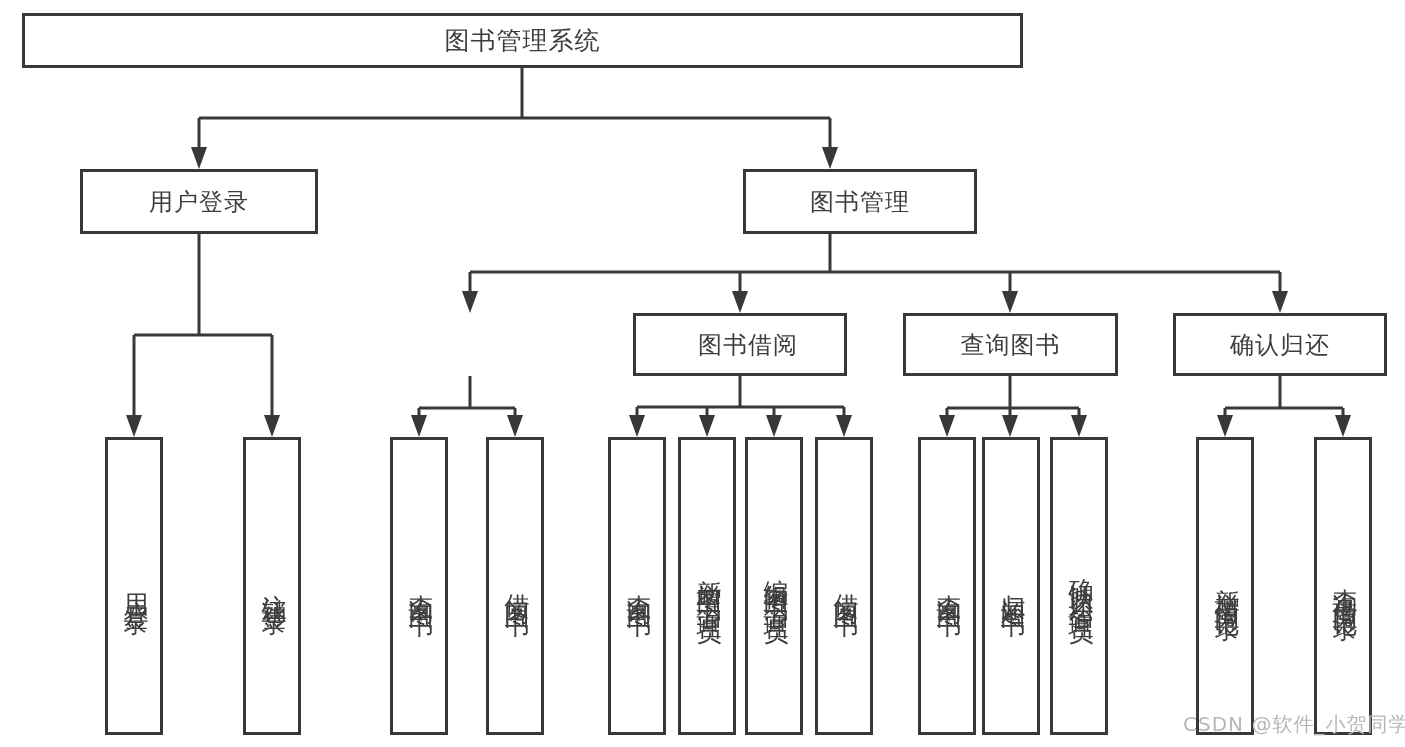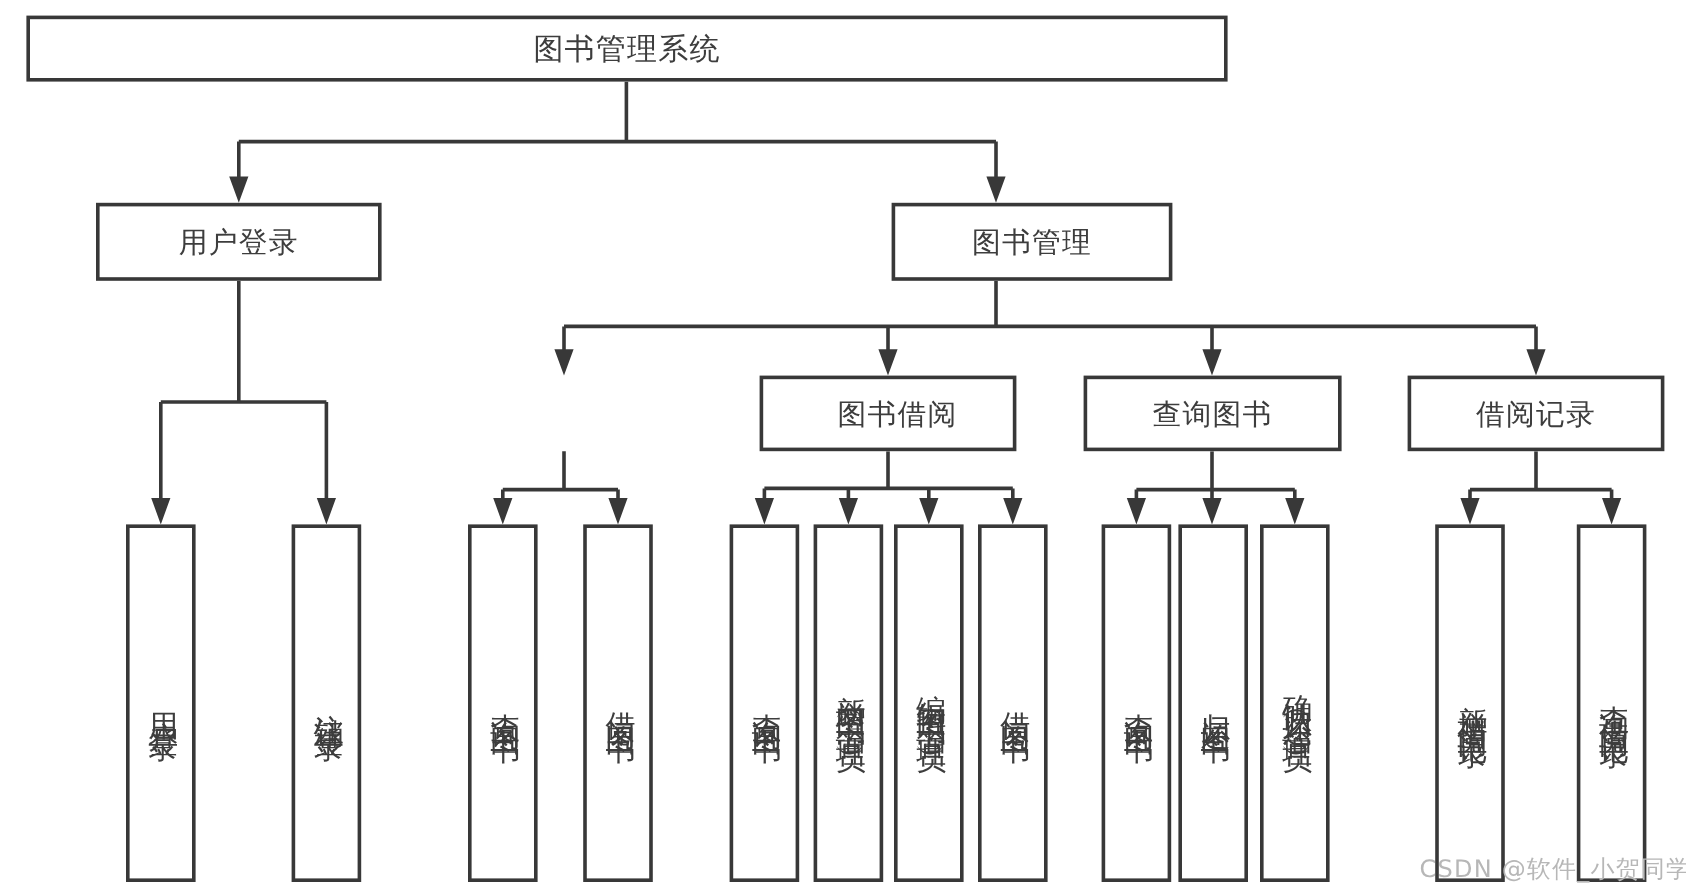--- a/index.html
+++ b/index.html
@@ -86,21 +86,21 @@
     <span>图书管理</span>
   </div>
 
   <div class="node node-h" style="left:633px; top:313px; width:214px; height:63px;padding-left:16px;">
     <span>图书借阅</span>
   </div>
   <div class="node node-h" style="left:903px; top:313px; width:215px; height:63px;">
     <span>查询图书</span>
   </div>
   <div class="node node-h" style="left:1173px; top:313px; width:214px; height:63px;">
-    <span>借阅记录</span>
+    <span>确认归还</span>
   </div>
 
   <div class="node node-leaf" style="left:105px; top:437px; width:58px; height:298px;">
     <span class="vtext">用户登录</span>
   </div>
   <div class="node node-leaf" style="left:243px; top:437px; width:58px; height:298px;">
     <span class="vtext">注销登录</span>
   </div>
 
   <div class="node node-leaf" style="left:390px; top:437px; width:58px; height:298px;">

